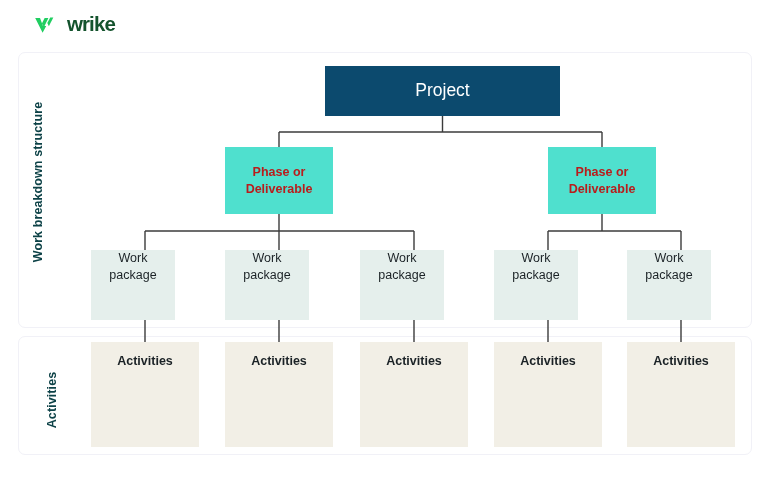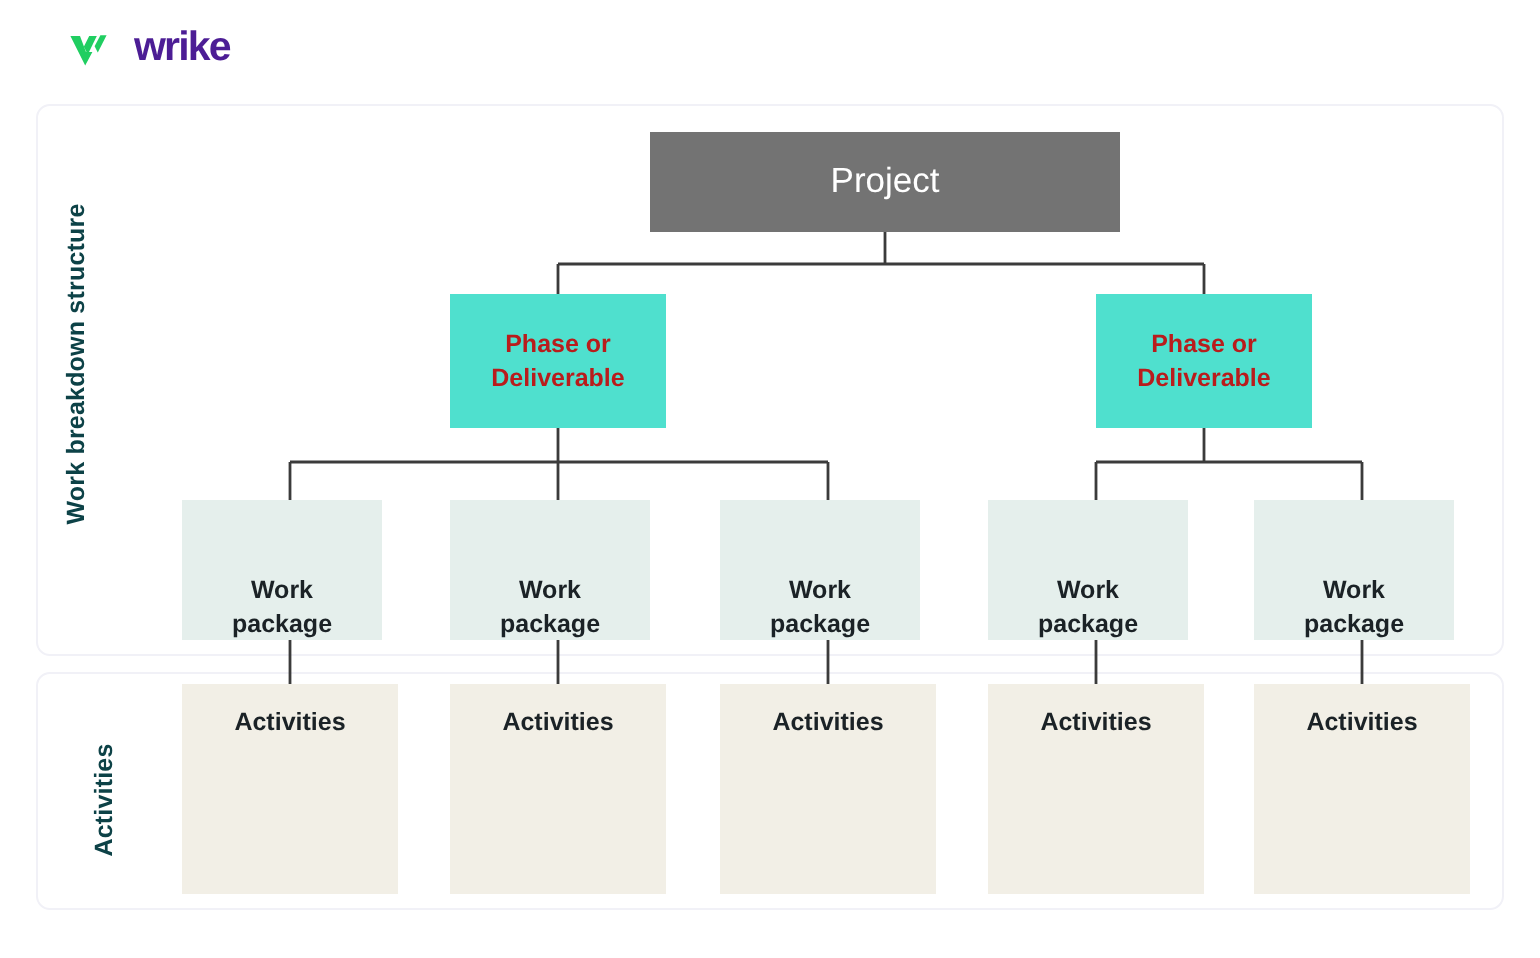--- a/index.html
+++ b/index.html
@@ -25,21 +25,21 @@
     display: flex;
     align-items: center;
     gap: 7px;
     height: 24px;
   }
   #logo .mark { width: 26px; height: 20px; display: block; }
   #logo .wordmark {
     font-size: 20.5px;
     font-weight: bold;
     letter-spacing: -0.9px;
-    color: #4c1d95;
+    color: #14532d;
     line-height: 1;
     padding-bottom: 1px;
   }
 
   
   .panel {
     position: absolute;
     background: #ffffff;
     border: 1.5px solid #f1f1f7;
     border-radius: 7px;
@@ -68,43 +68,43 @@
     box-sizing: border-box;
     display: flex;
     justify-content: center;
     text-align: center;
     line-height: 1.32;
   }
   .node .txt { display: block; }
 
   #node-project {
     left: 325px; top: 66px; width: 235px; height: 50px;
-    background: #737373;
+    background: #0c4a6e;
     color: #ffffff;
     font-size: 17.5px;
     align-items: center;
   }
   .node-phase {
     top: 147px; width: 108px; height: 67px;
     background: #4fe0ce;
     color: #b91c1c;
     font-size: 12.5px;
     font-weight: 600;
     align-items: center;
   }
   #node-phase-1 { left: 225px; }
   #node-phase-2 { left: 548px; }
 
   .node-wp {
-    top: 250px; width: 100px; height: 70px;
+    top: 250px; width: 84px; height: 70px;
     background: #e5efec;
     color: #1b2226;
     font-size: 12.5px;
-    font-weight: 700;
-    align-items: flex-end;
+    font-weight: 400;
+    align-items: flex-start;
   }
   #node-wp-1 { left: 91px; }
   #node-wp-2 { left: 225px; }
   #node-wp-3 { left: 360px; }
   #node-wp-4 { left: 494px; }
   #node-wp-5 { left: 627px; }
 
   .node-act {
     top: 342px; width: 108px; height: 105px;
     background: #f2efe6;

